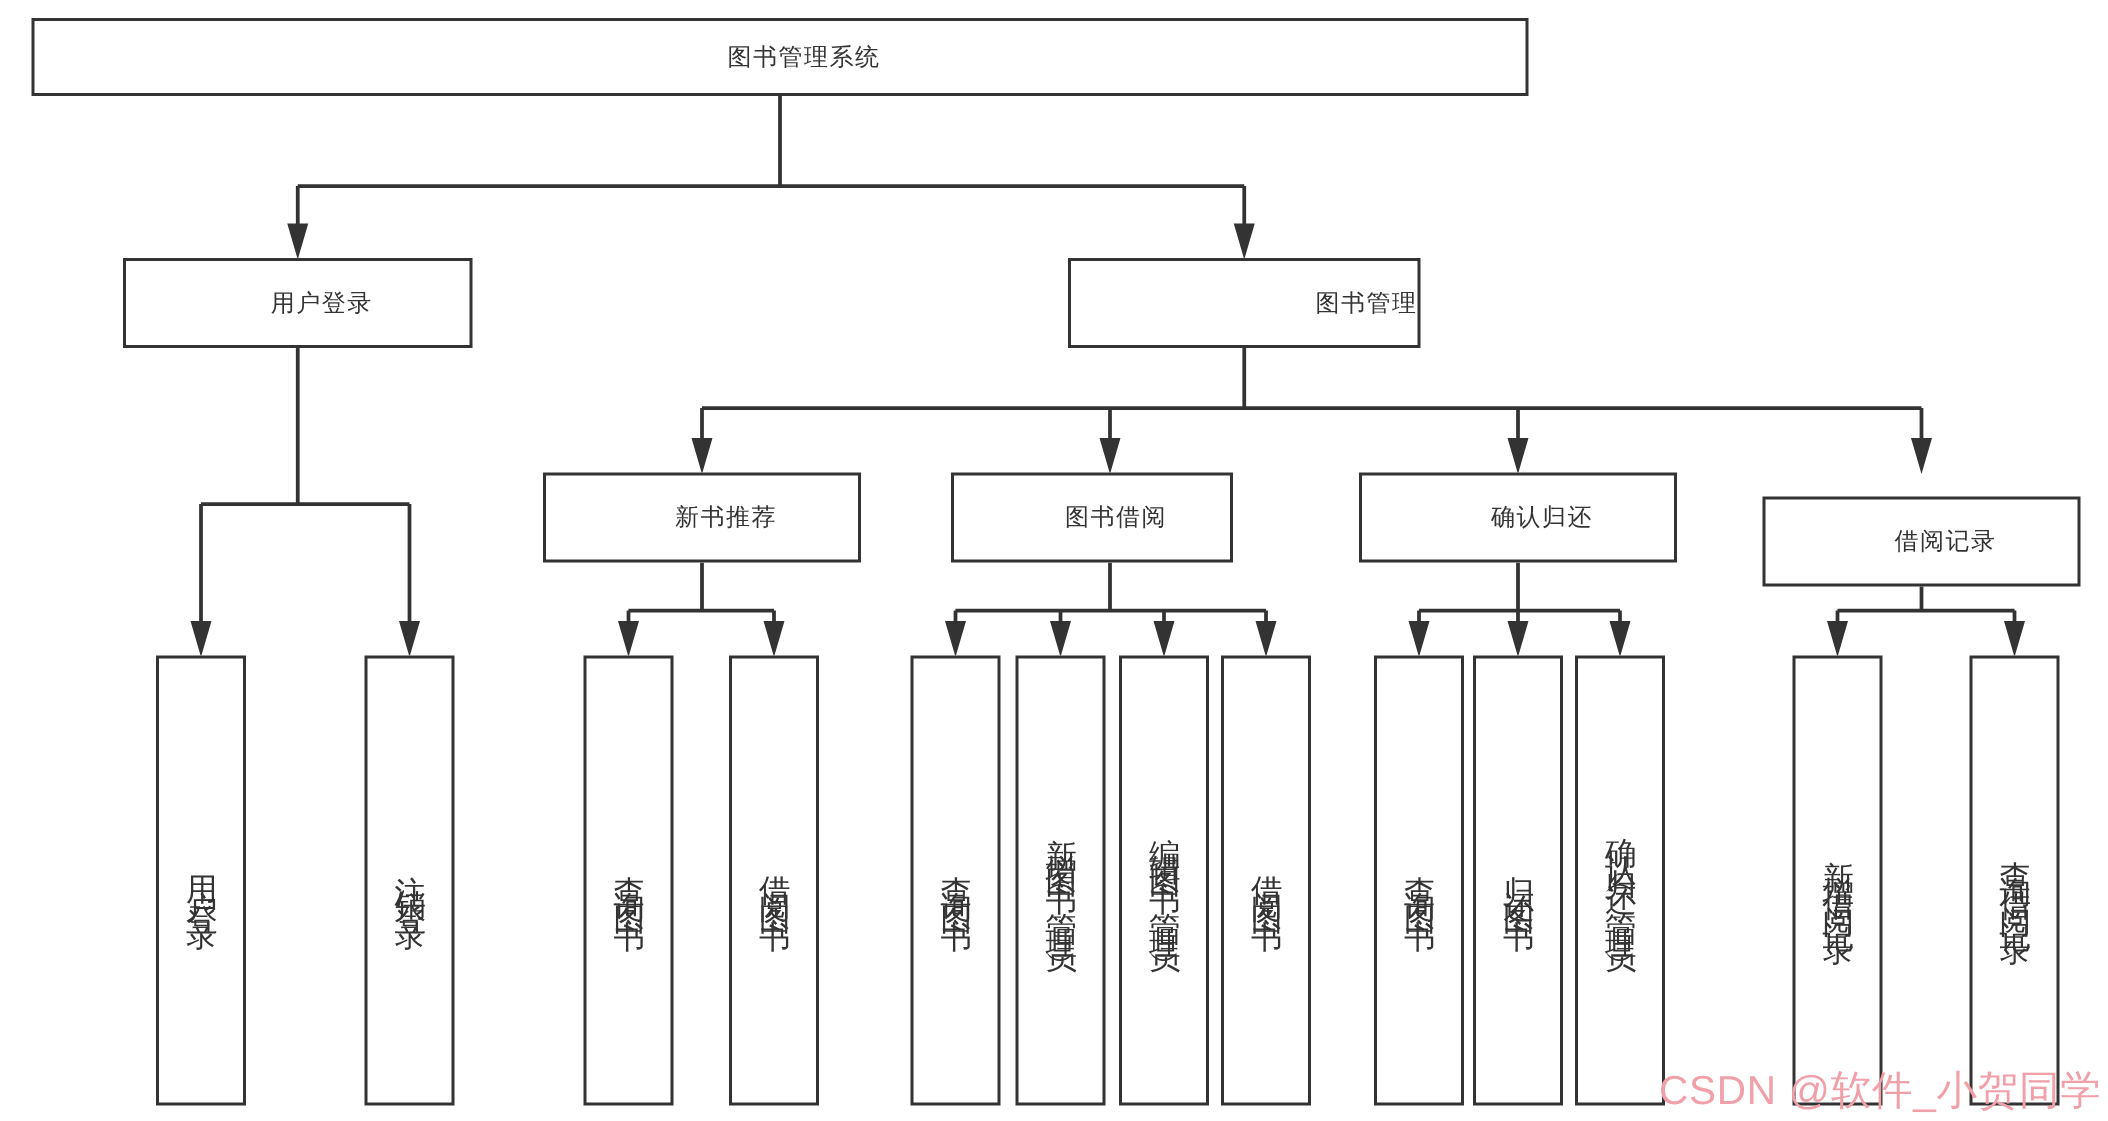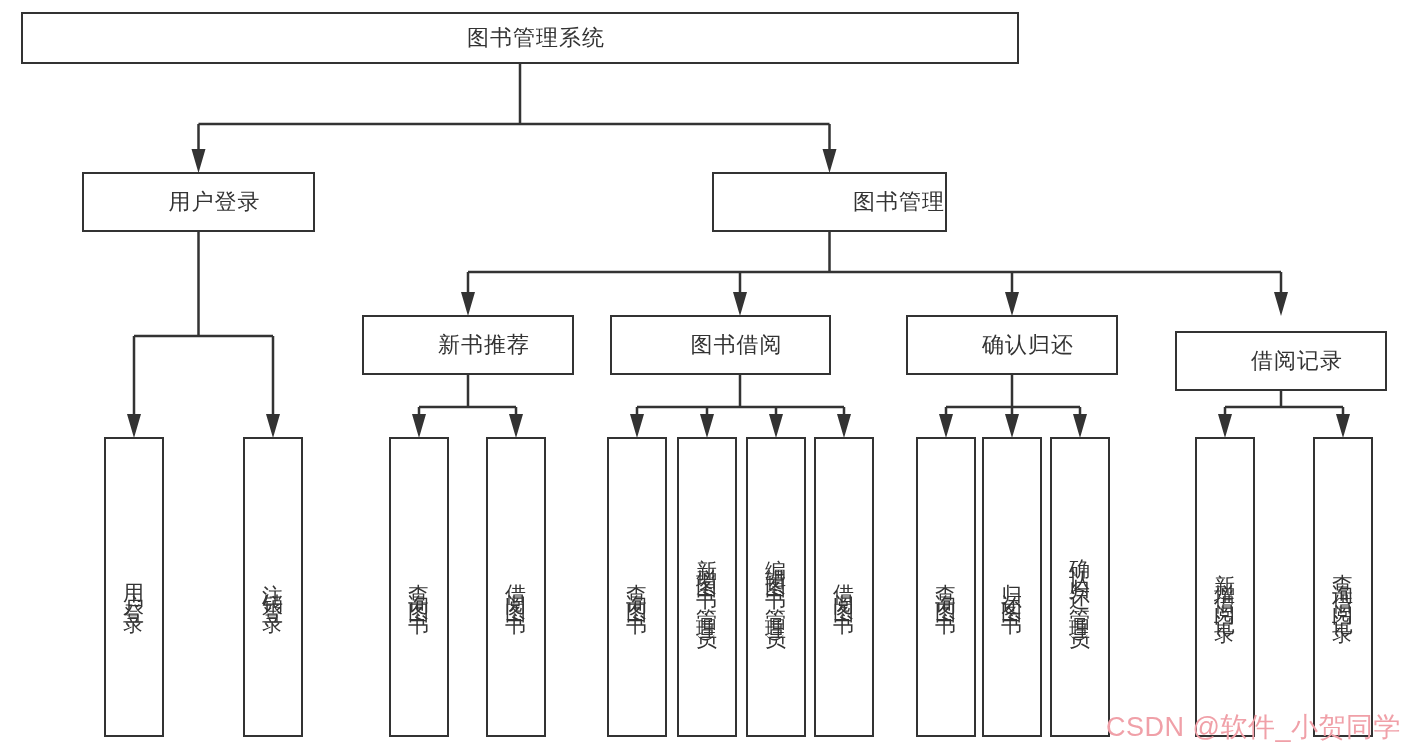--- a/index.html
+++ b/index.html
@@ -31,21 +31,21 @@
     box-sizing: border-box;
     display: flex;
     align-items: center;
     justify-content: center;
     border: 2.5px solid var(--box_border, #333333);
     background: #ffffff;
     color: var(--text, #333333);
   }
   .box-h {
     height: 60px;
-    font-size: 22px;
+    font-size: 16px;
     letter-spacing: 1px;
     white-space: nowrap;
     padding-left: 32px;
   }
   .box-root { height: 52px; }
   .box-v {
     width: 60px;
     height: 300px;
     font-size: 21px;
   }
@@ -97,21 +97,21 @@
   <div class="node box-h" style="left:82px;top:172px;width:233px;">
     <span>用户登录</span>
   </div>
   <div class="node box-h" style="left:712px;top:172px;width:235px;justify-content:flex-end;">
     <span>图书管理</span>
   </div>
 
   <div class="node box-h" style="left:362px;top:315px;width:212px;">
     <span>新书推荐</span>
   </div>
-  <div class="node box-h" style="left:610px;top:315px;width:221px;">
+  <div class="node box-h" style="left:634px;top:315px;width:188px;">
     <span>图书借阅</span>
   </div>
   <div class="node box-h" style="left:906px;top:315px;width:212px;">
     <span>确认归还</span>
   </div>
   <div class="node box-h" style="left:1175px;top:331px;width:212px;">
     <span>借阅记录</span>
   </div>
 
   <div class="node box-v" style="left:104px;top:437px;">

